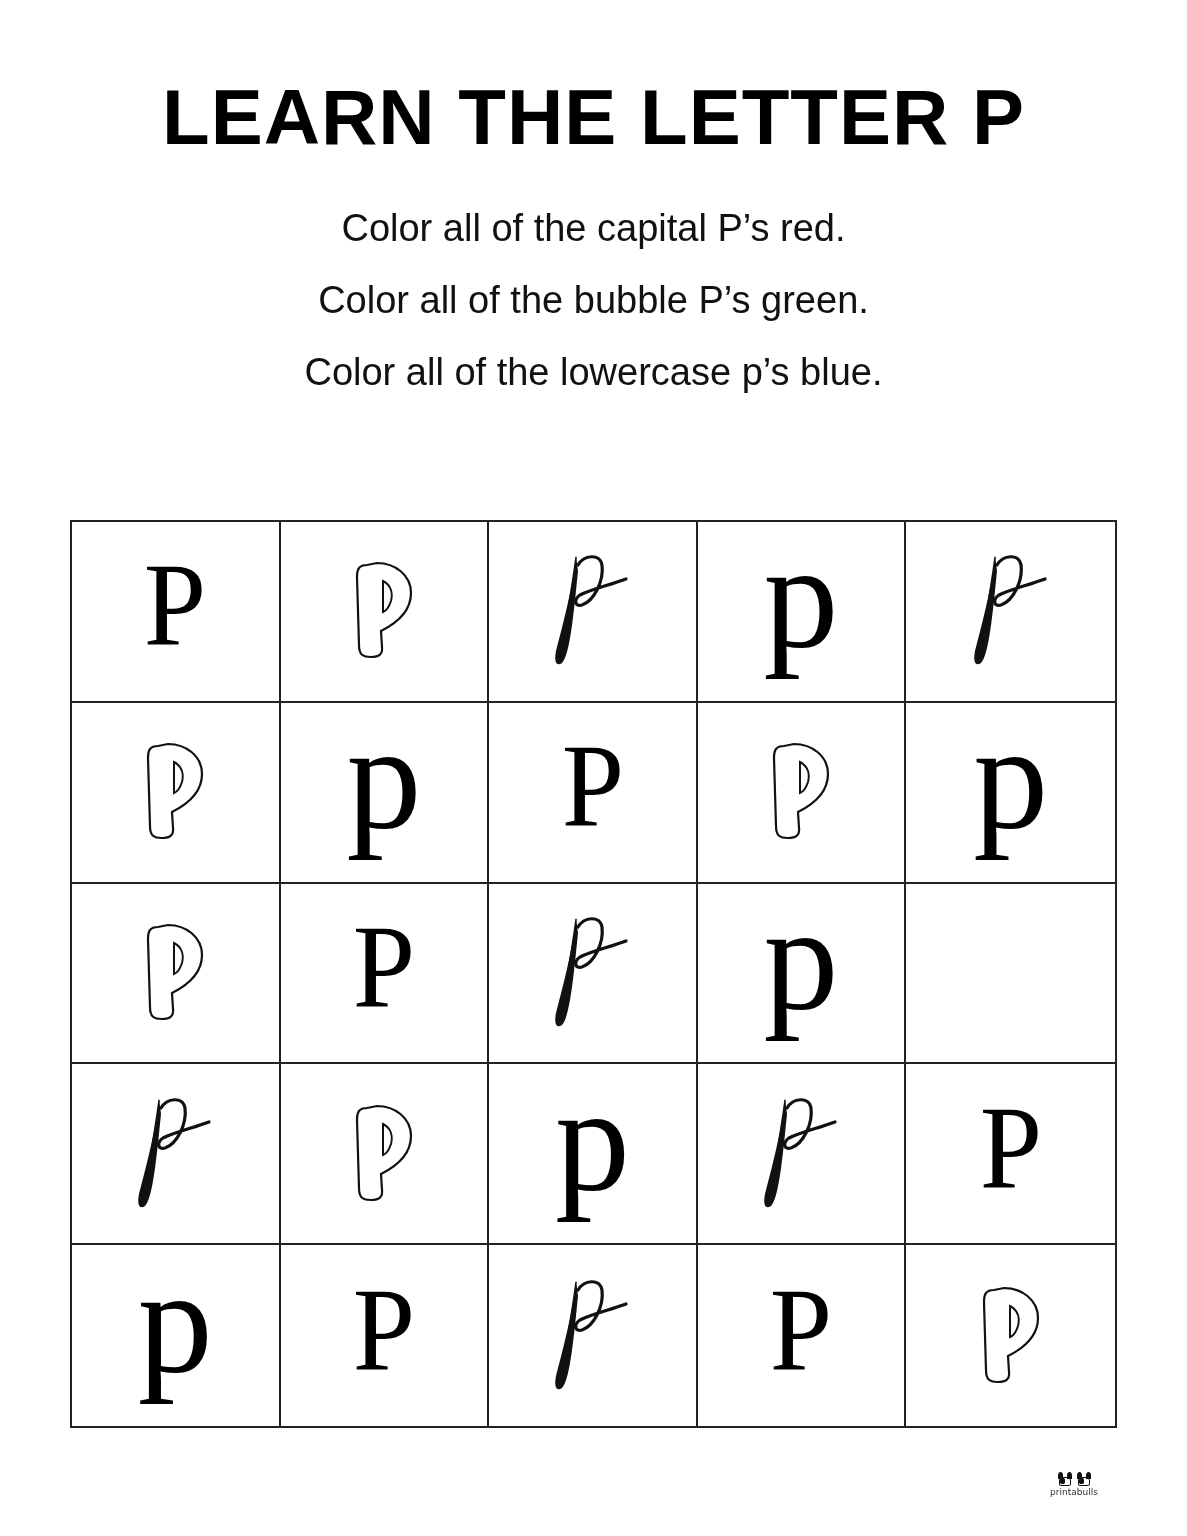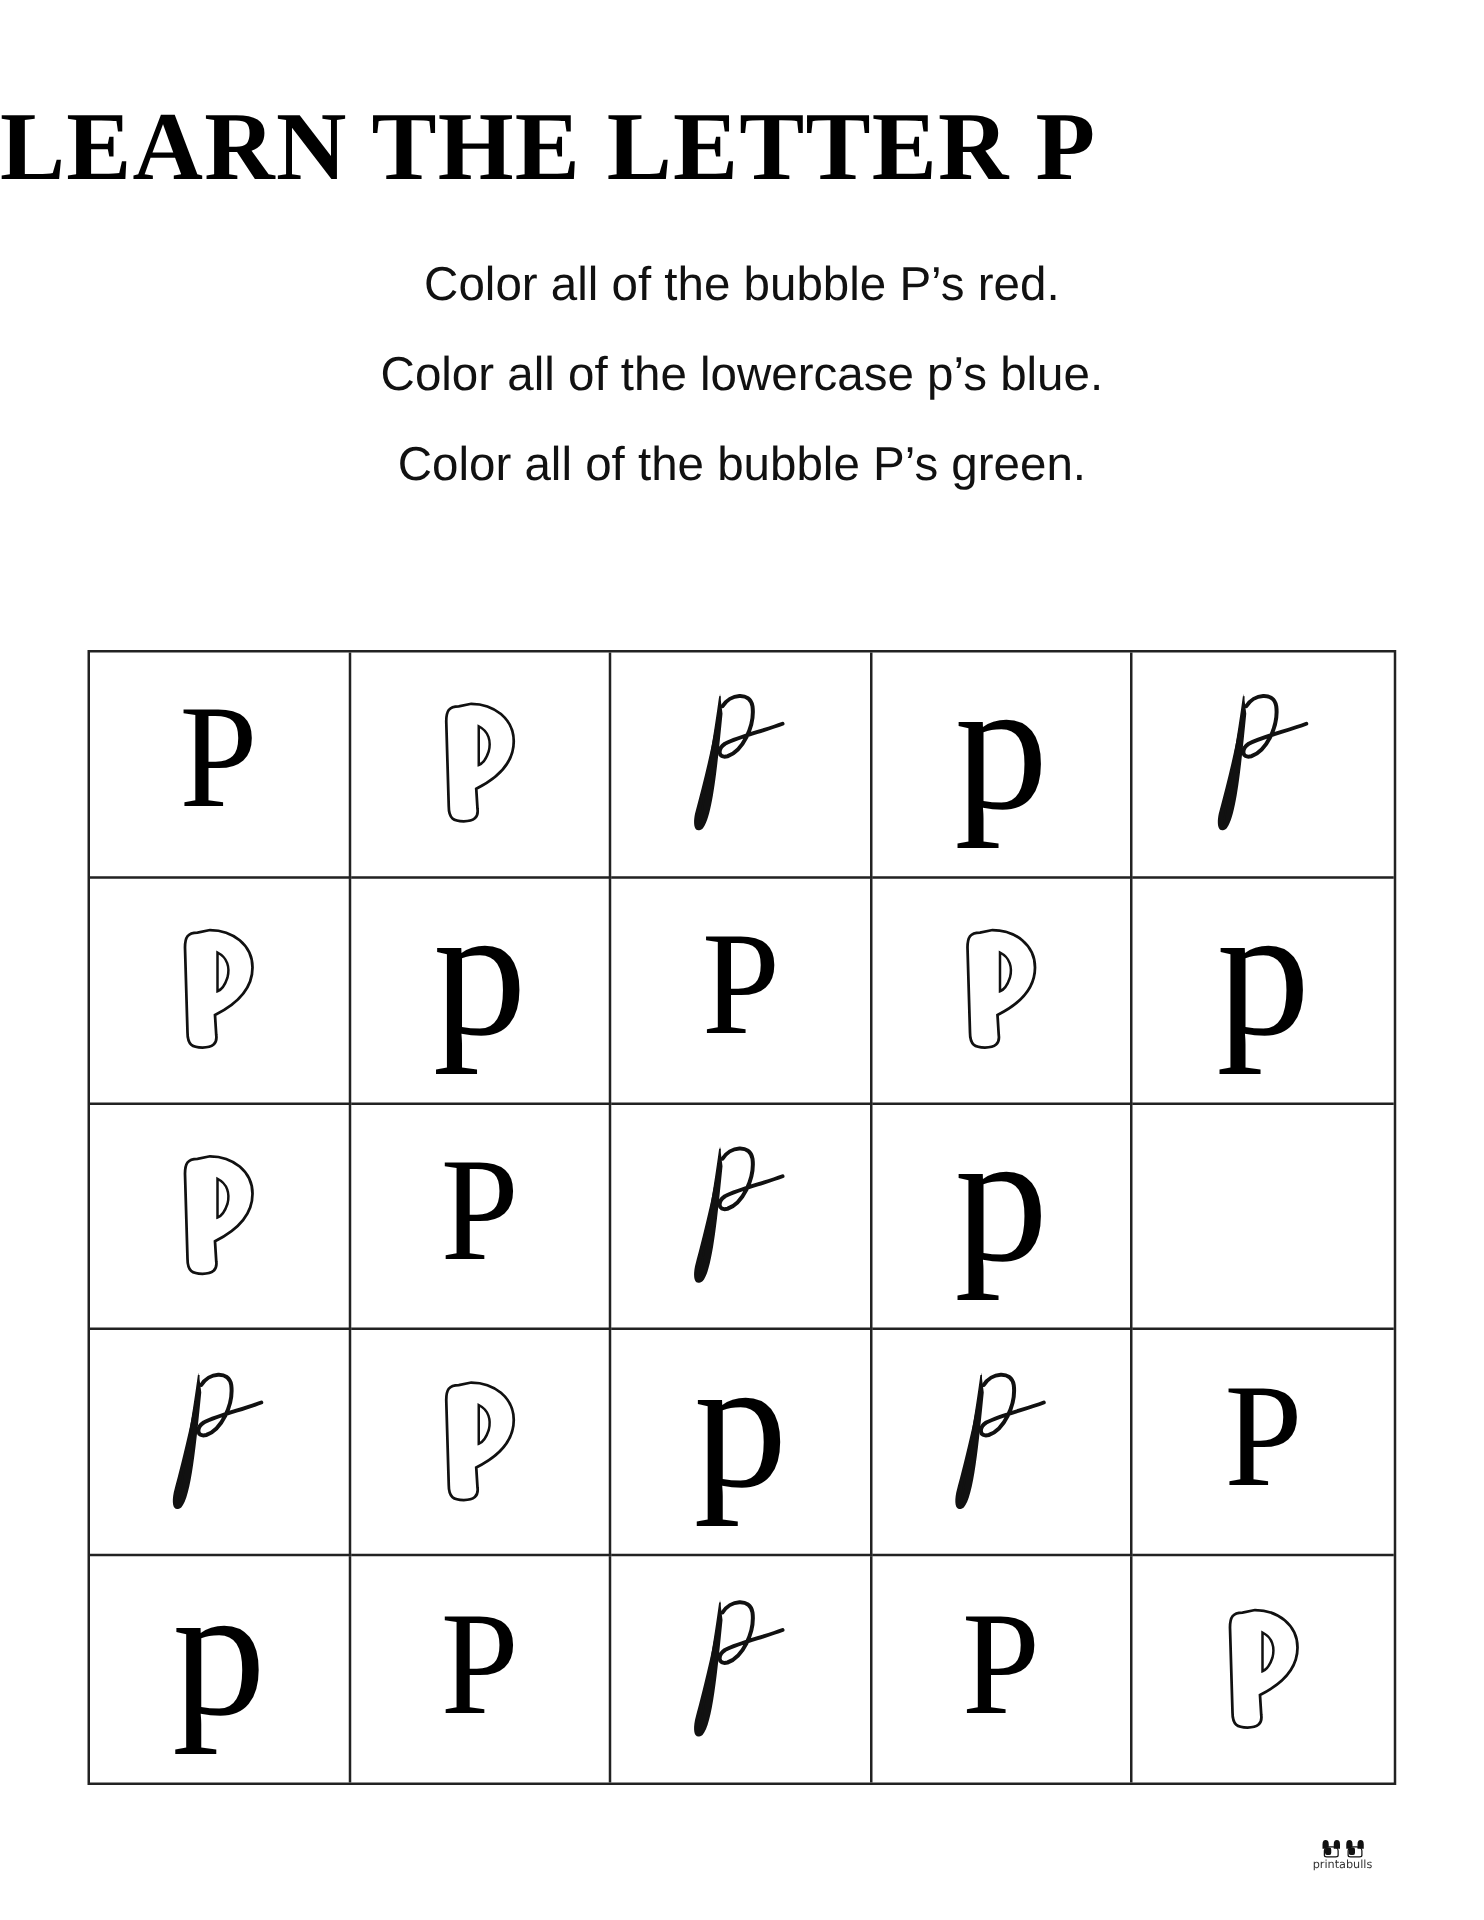--- a/index.html
+++ b/index.html
@@ -1,17 +1,17 @@
 <!DOCTYPE html>
 <html><head>
 <meta charset="utf-8">
 <style>
   html, body { margin:0; padding:0; background:#ffffff; }
   body { width:1187px; height:1536px; position:relative; overflow:hidden; font-family:"Liberation Sans", sans-serif; color:#000; }
-  .title { position:absolute; top:62px; left:0; width:1187px; font-family:Liberation Serif, serif; font-weight:bold; font-size:78px; letter-spacing:1px; line-height:110px; }
+  .title { position:absolute; top:62px; left:0; width:1187px; text-align:center; font-family:Liberation Sans, sans-serif; font-weight:bold; font-size:78px; letter-spacing:1px; line-height:110px; }
   .instructions { position:absolute; top:192px; left:0; width:1187px; text-align:center; }
   .instr { font-family:"Liberation Sans", sans-serif; font-size:38px; line-height:72px; height:72px; color:#111; }
   .grid { position:absolute; left:70px; top:520px; width:1047px; height:908px; display:grid; grid-template-columns:repeat(5, 1fr); grid-template-rows:repeat(5, 1fr); border:2px solid #222; box-sizing:border-box; }
   .cell { border-right:2px solid #222; border-bottom:2px solid #222; box-sizing:border-box; display:flex; align-items:center; justify-content:center; position:relative; }
   .cell.last-col { border-right:none; }
   .cell.last-row { border-bottom:none; }
   .glyph { font-family:"DejaVu Serif", serif; font-size:108px; line-height:1; }
   .glyph.upper { font-family:"Liberation Serif", serif; font-size:118px; transform:scaleX(0.95); margin-top:-10px; }
   .glyph.lower { font-family:"Liberation Serif", serif; font-size:150px; margin-top:-30px; }
   .glyph svg { display:block; }
@@ -24,23 +24,23 @@
   .logo .face { position:absolute; left:2px; top:5px; width:12px; height:9px; background:#fff; border:1px solid #111; border-radius:40% 40% 20% 20%; box-sizing:border-box; }
   .logo .face::before { content:""; position:absolute; left:0; top:0; width:5px; height:6px; background:#111; border-radius:30%; }
   .logo .label { font-family:"DejaVu Sans", sans-serif; font-size:9px; color:#333; line-height:10px; margin-top:1px; }
 </style>
 </head>
 <body>
 
 <div class="title">LEARN THE LETTER P</div>
 
 <div class="instructions">
-  <div class="instr">Color all of the bubble P’s red.</div>
+  <div class="instr">Color all of the capital P’s red.</div>
+  <div class="instr">Color all of the bubble P’s green.</div>
   <div class="instr">Color all of the lowercase p’s blue.</div>
-  <div class="instr">Color all of the bubble P’s green.</div>
 </div>
 
 <div class="grid" id="letter-grid">
     <div class="cell">
       <span class="glyph upper">P</span>
     </div>
     <div class="cell">
       <span class="glyph">
         <svg width="62" height="100" viewBox="0 0 62 100">
           <path d="M14 4 C6 4 4 8 4 16 L6 84 C6 94 10 96 18 96 C26 96 30 93 29 86 L28 70 C48 60 58 48 58 32 C58 14 42 2 24 2 Z" fill="none" stroke="#111" stroke-width="2.2"></path>

